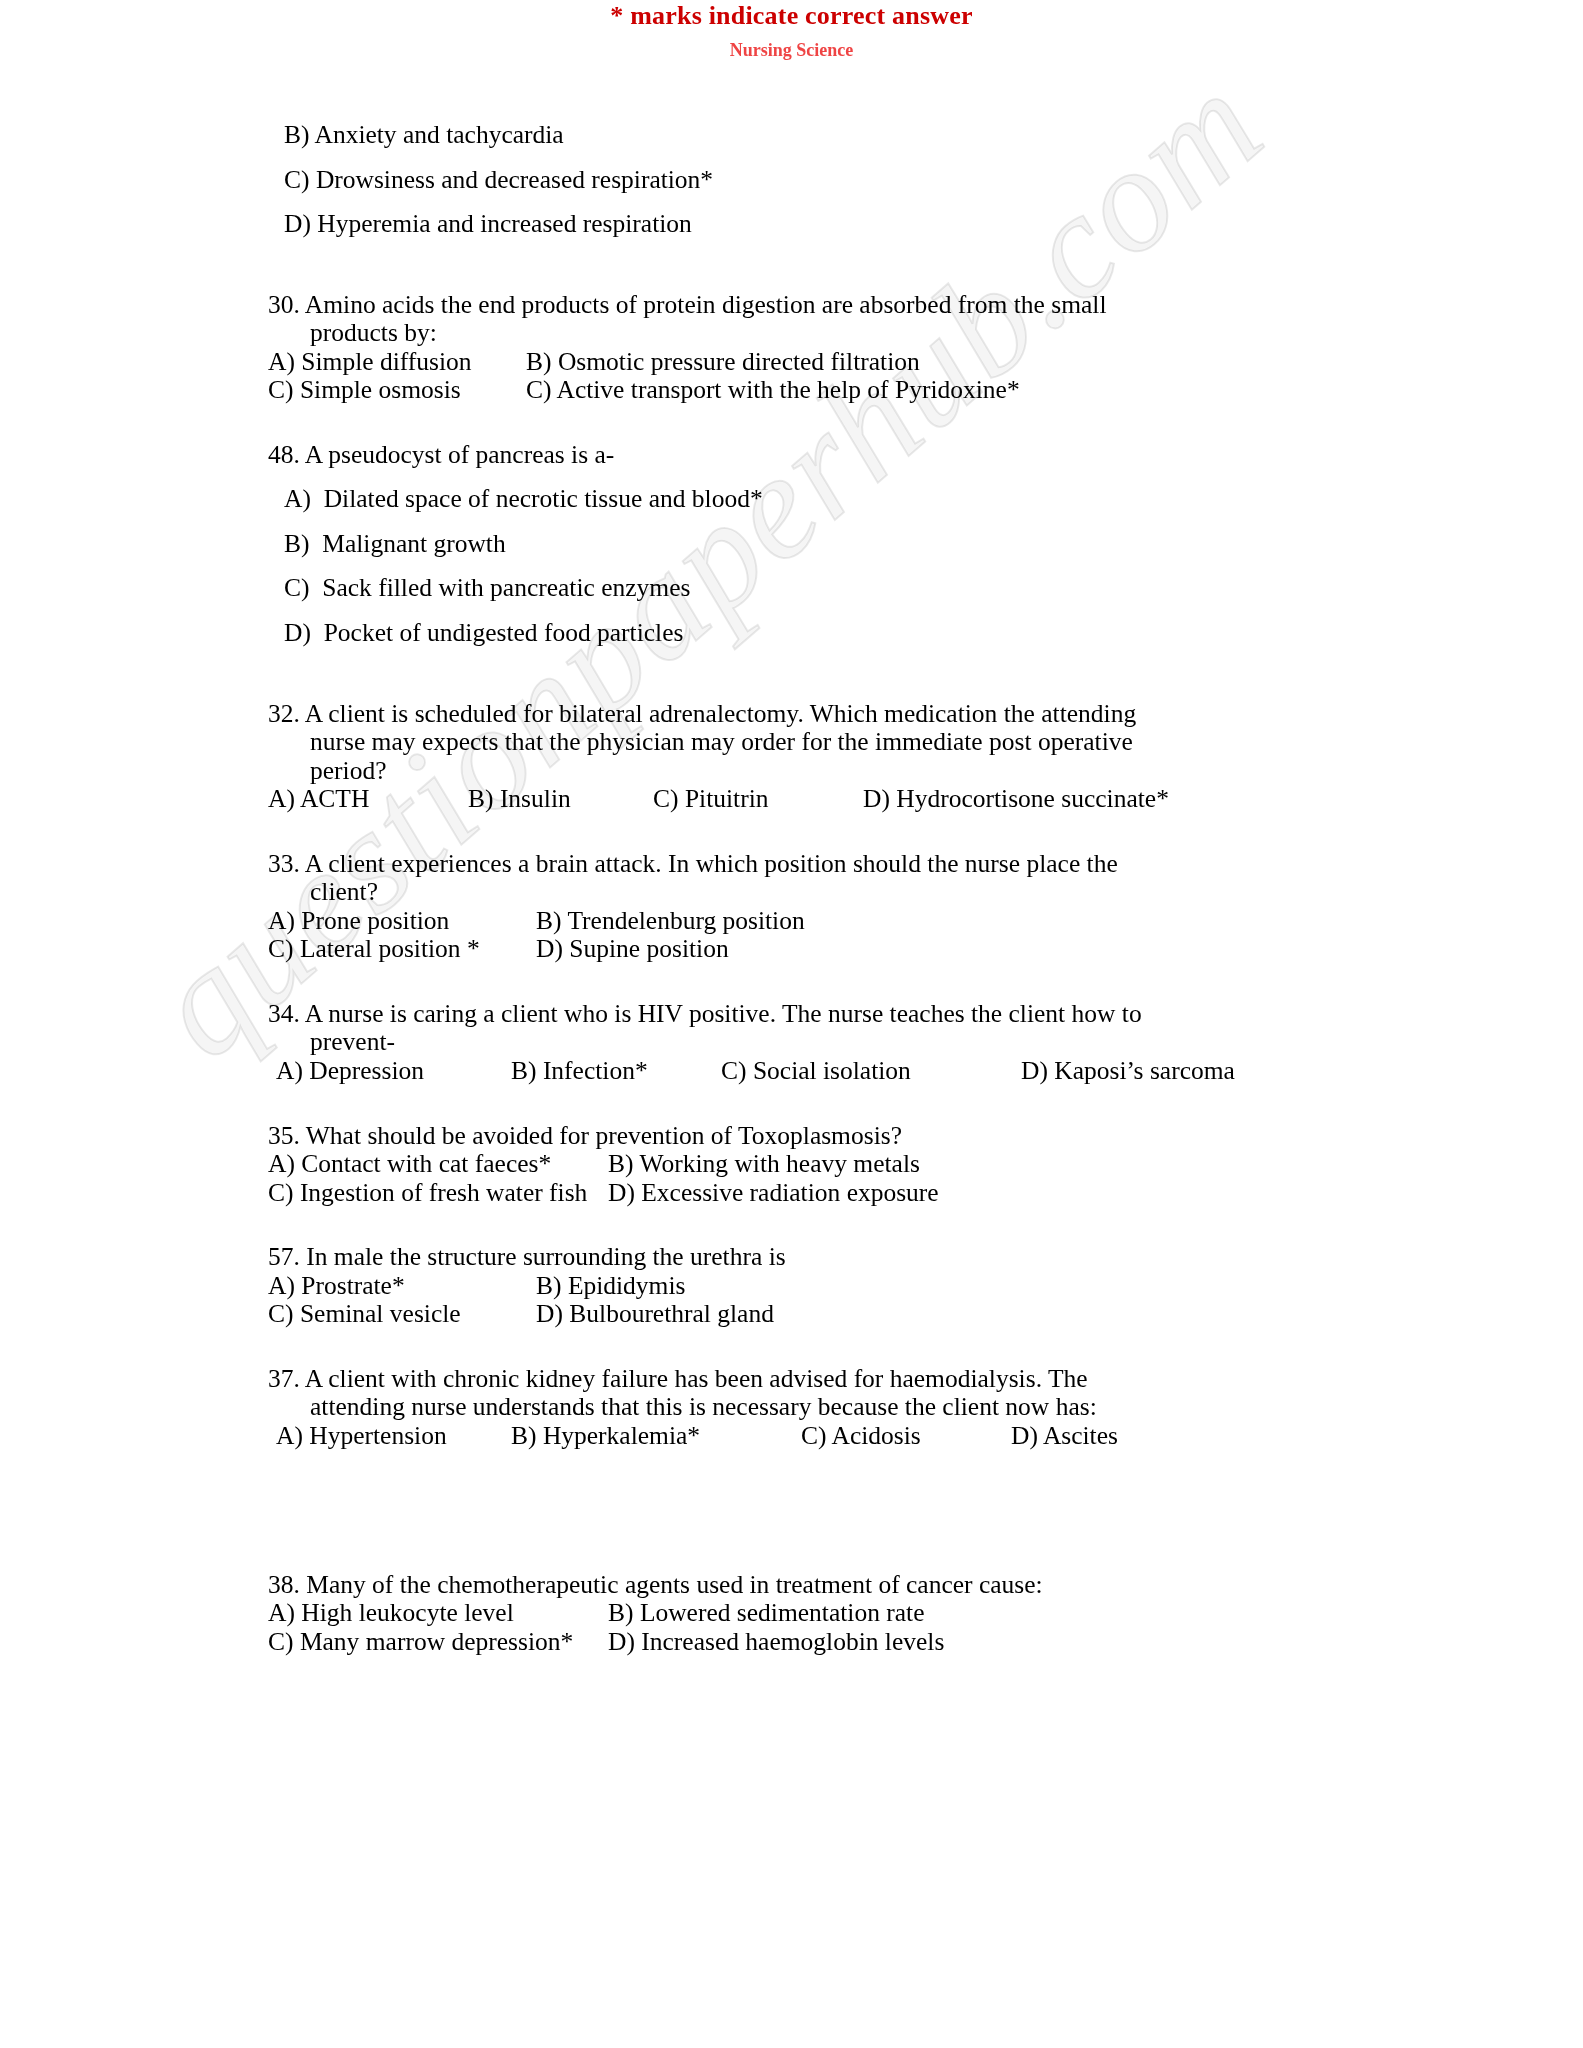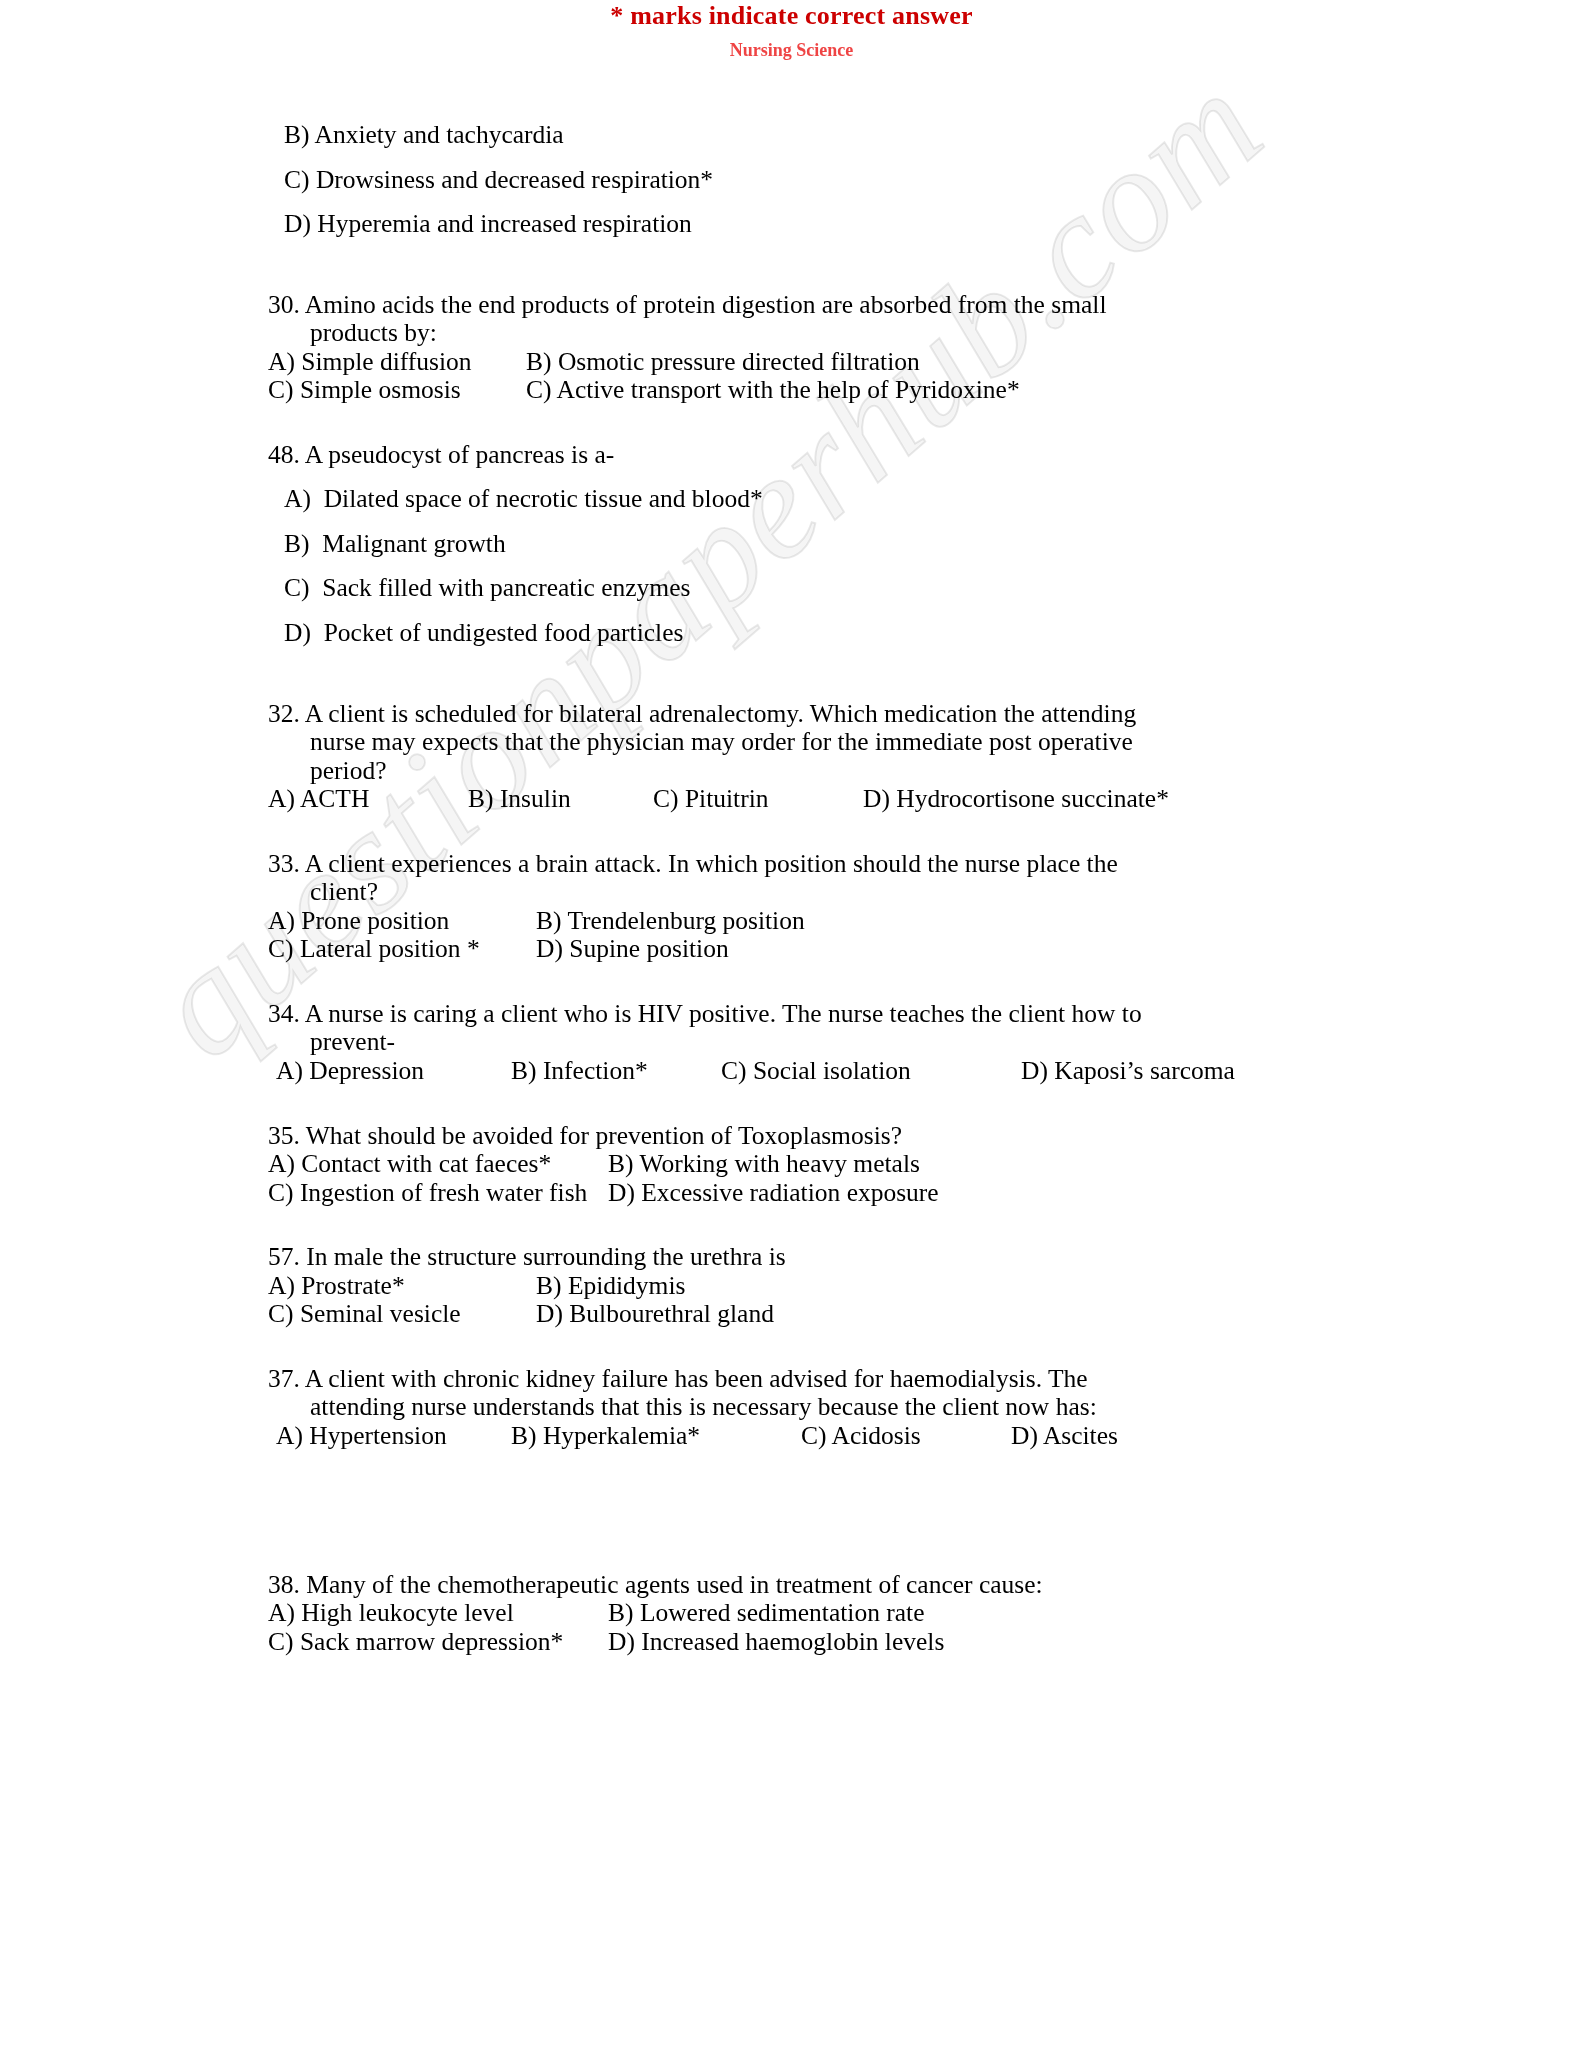--- a/index.html
+++ b/index.html
@@ -253,20 +253,20 @@
 
       <div class="spacer-xl"></div>
 
       <div class="block">
         <p class="stem"><span>38.</span> <span>Many of the chemotherapeutic agents used in treatment of cancer cause:</span></p>
         <div class="opt-row">
           <span class="opt-col w-f">A) High leukocyte level</span>
           <span class="opt-col">B) Lowered sedimentation rate</span>
         </div>
         <div class="opt-row">
-          <span class="opt-col w-f">C) Sack marrow depression*</span>
+          <span class="opt-col w-f">C) Many marrow depression*</span>
           <span class="opt-col">D) Increased haemoglobin levels</span>
         </div>
       </div>
 
     </div>
   </div>
 </div>
 
 </body></html>

